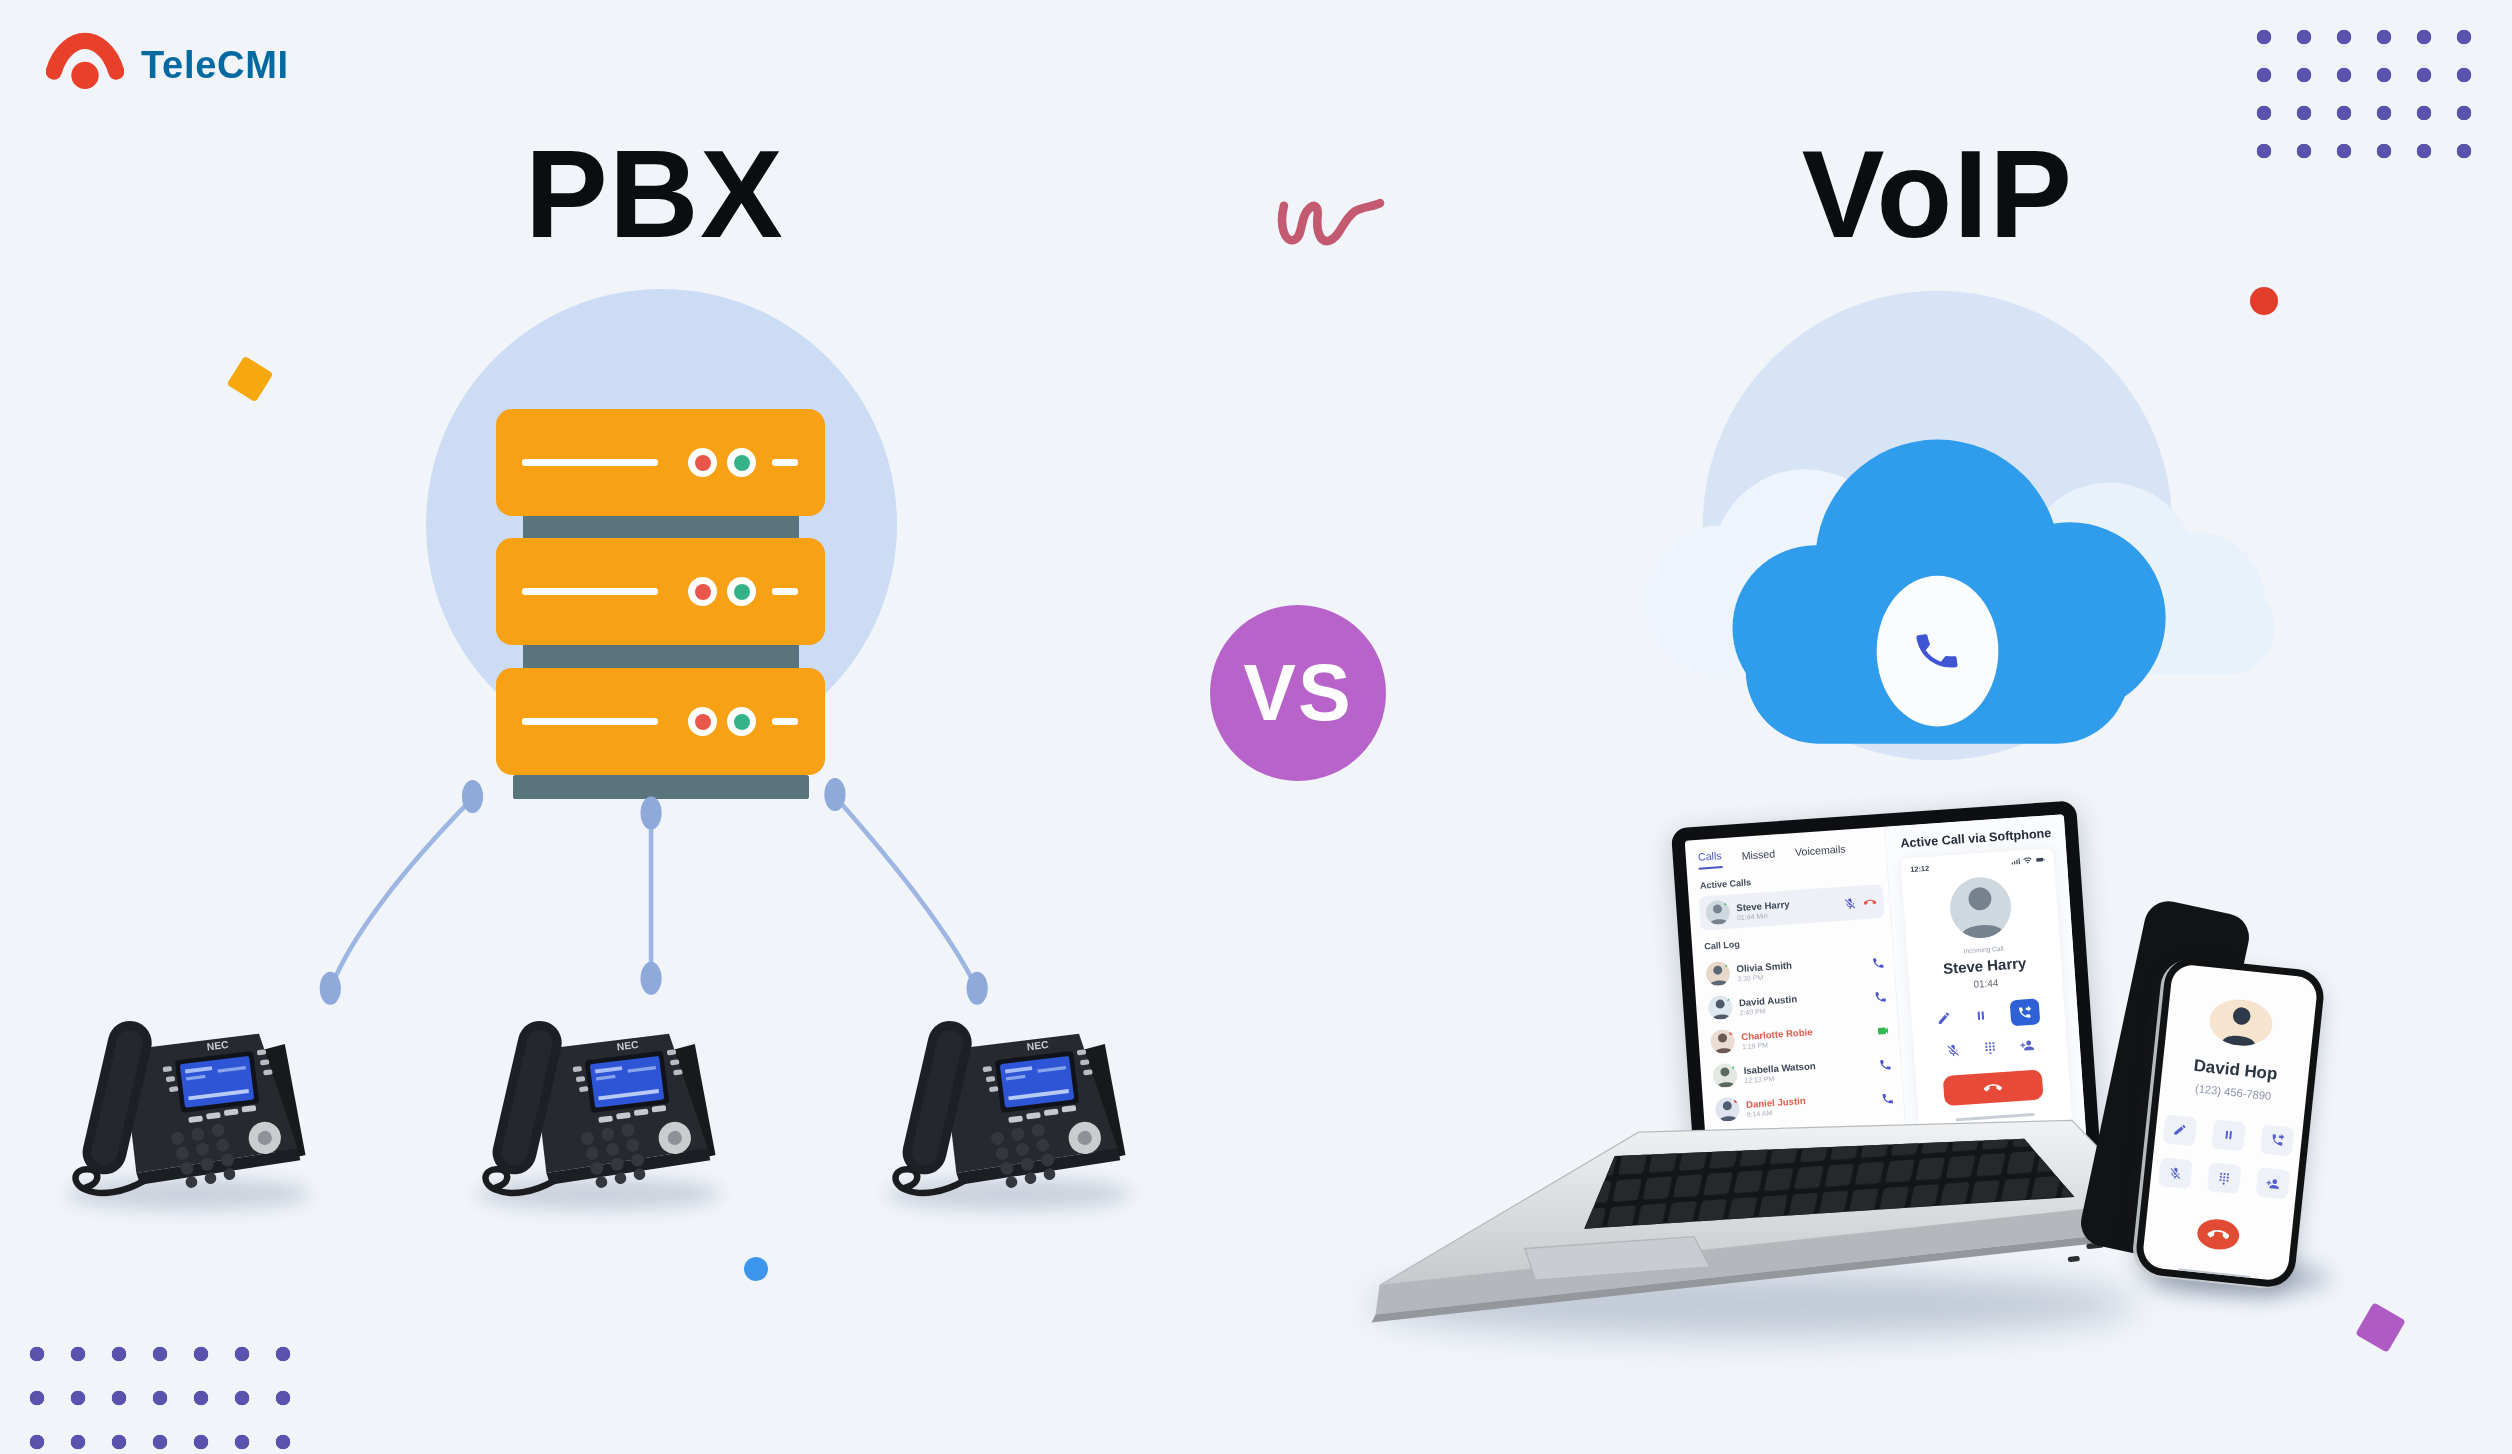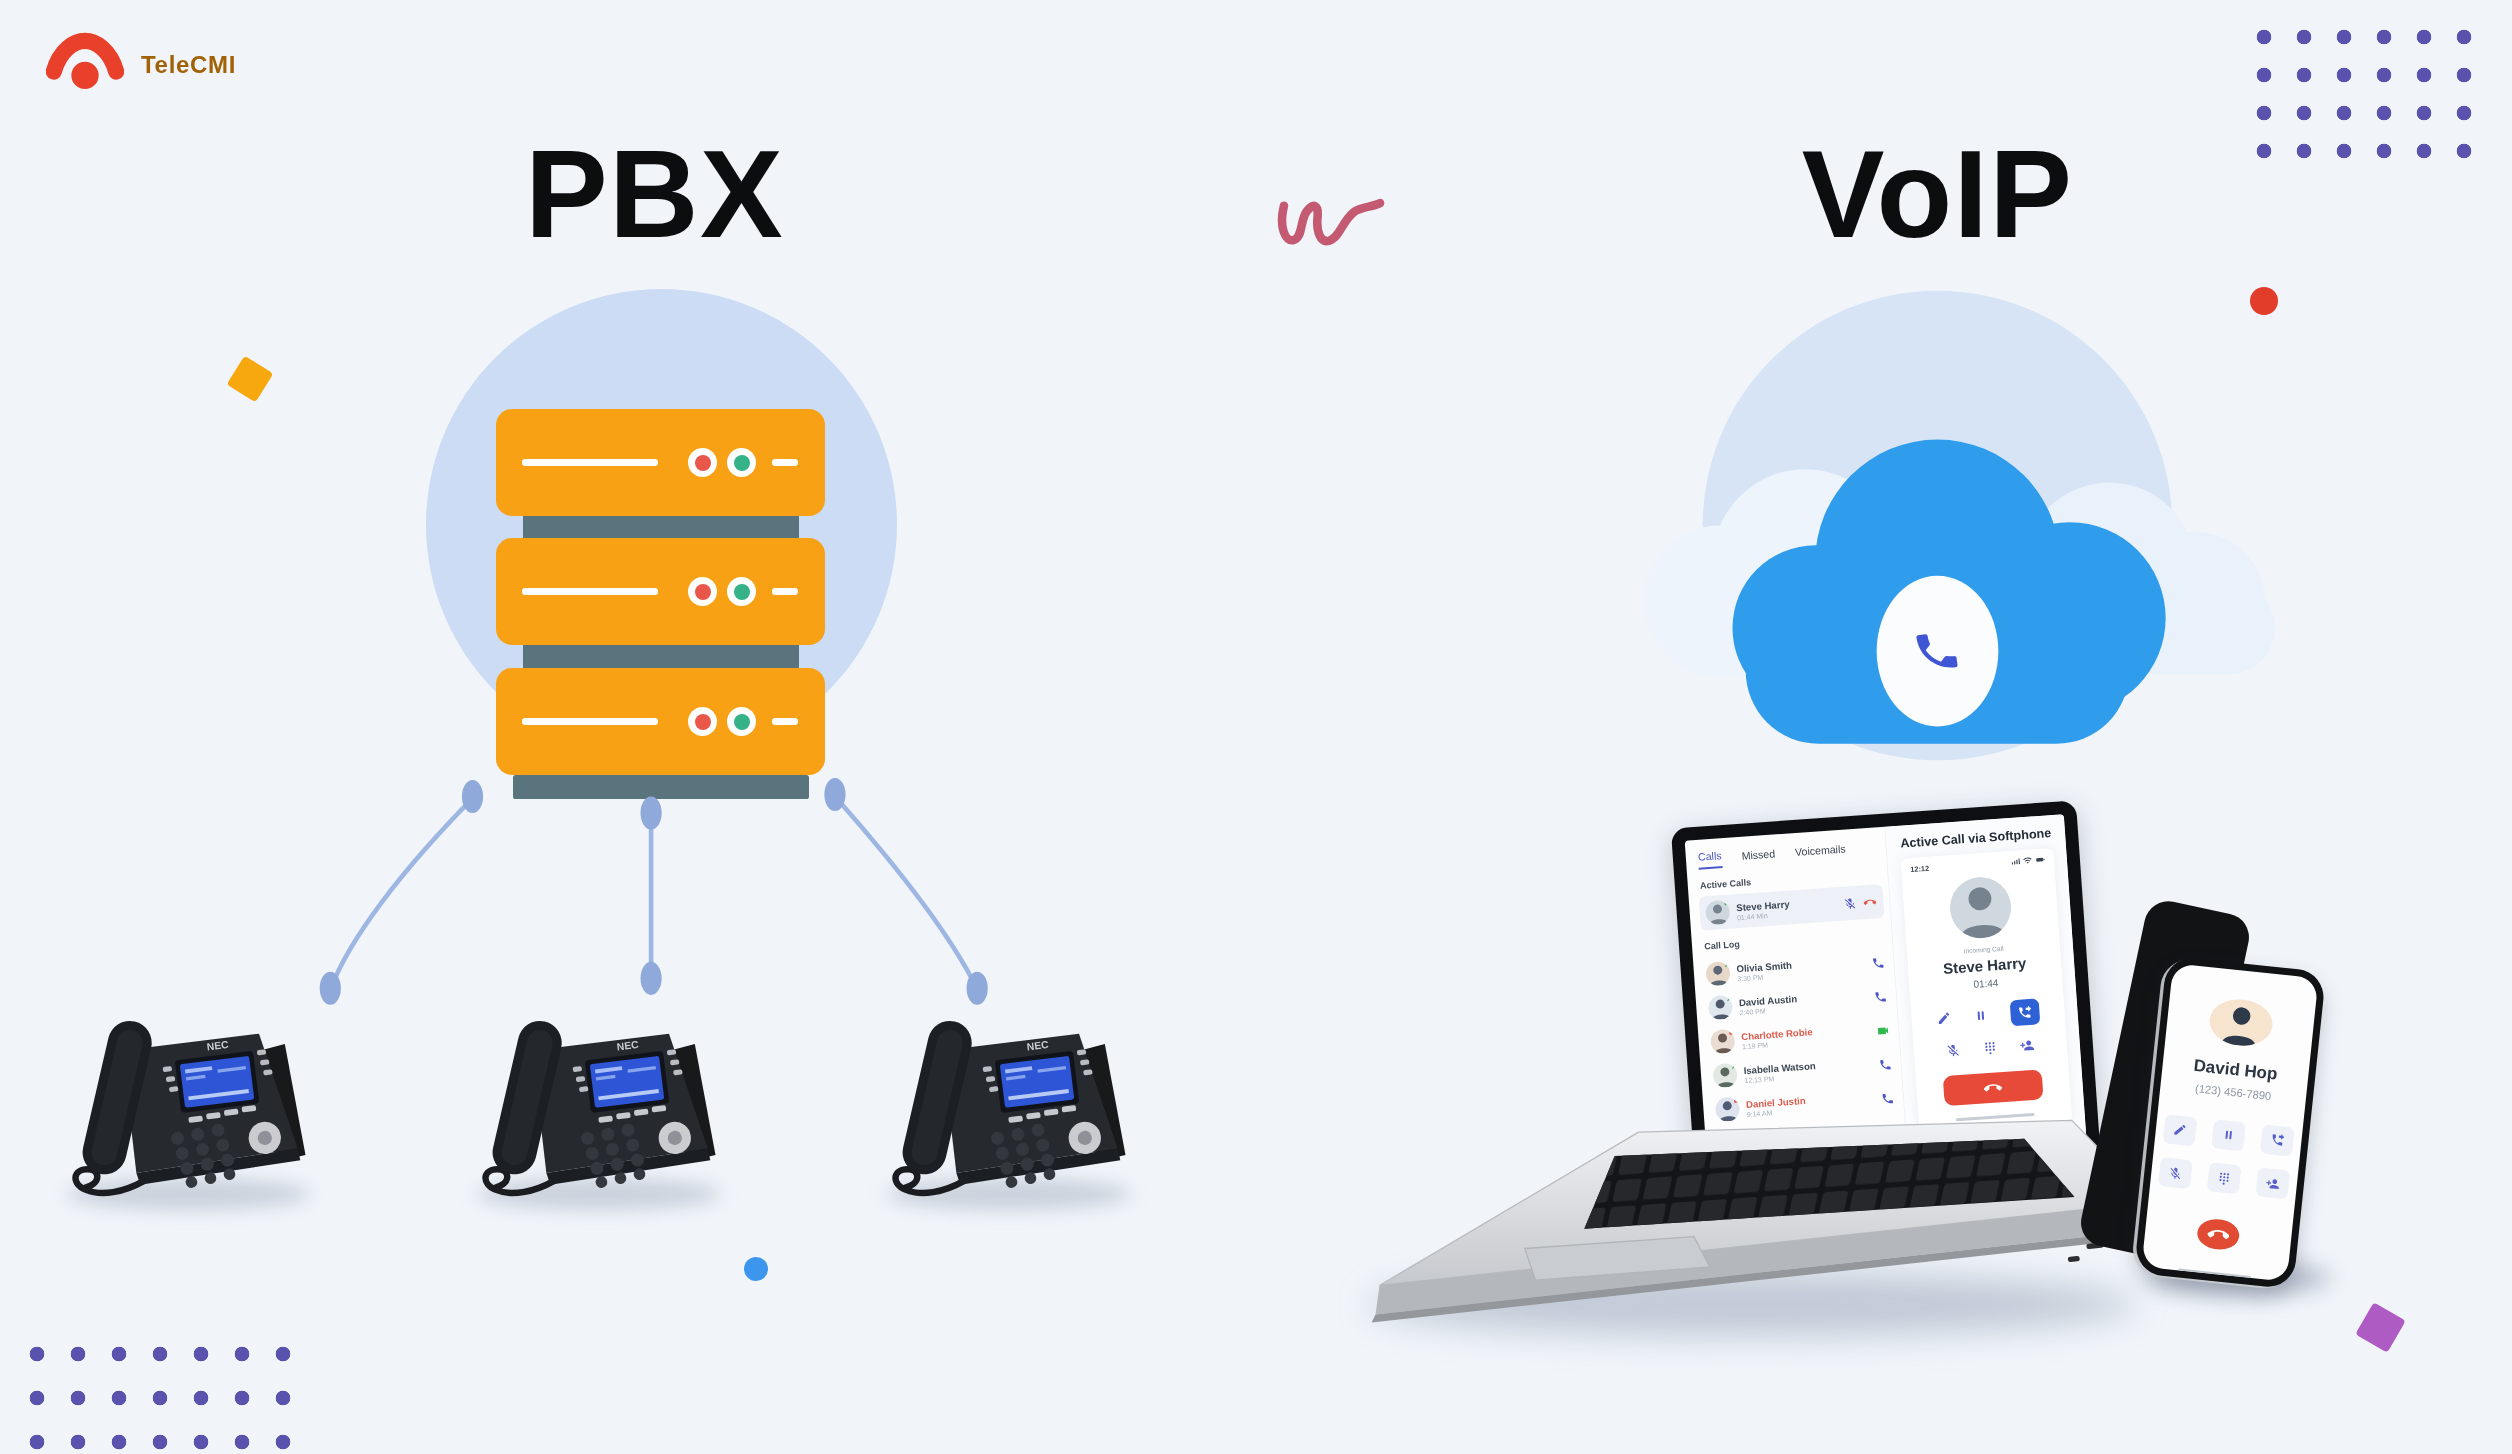--- a/index.html
+++ b/index.html
@@ -4,21 +4,21 @@
 <style>
   html,body{margin:0;padding:0;background:#e8edf4;}
   *{box-sizing:border-box;}
   .canvas{position:relative;width:2512px;height:1454px;background:#f1f5fa;overflow:hidden;
           font-family:"Liberation Sans",sans-serif;}
   .abs{position:absolute;}
 
   
   .logo{position:absolute;left:46px;top:32px;display:flex;align-items:center;gap:17px;}
   .logo svg{width:78px;height:66px;}
-  .logo-text{font-size:24px;font-weight:700;color:#a16207;letter-spacing:0.7px;}
+  .logo-text{font-size:38px;font-weight:700;color:#0369a1;letter-spacing:0.7px;}
 
   
   .big-title{position:absolute;top:132px;width:397px;text-align:center;font-size:124px;
              font-weight:700;color:#0c0d0e;letter-spacing:1.3px;line-height:1;}
   #pbx-title{left:456px;}
   #voip-title{left:1739px;}
 
   
   .dotgrid{position:absolute;background-image:radial-gradient(circle at 8px 8px,#5a53ad 7px,transparent 7.6px);}
   #dots-tr{left:2256px;top:29px;width:237px;height:152px;background-size:40px 38px;}
@@ -304,20 +304,23 @@
   <svg class="deskphone" style="left:46px;top:986px" viewBox="0 0 440 330">
       <use href="#sym-deskphone"></use>
     </svg>
   <svg class="deskphone" style="left:456px;top:986px" viewBox="0 0 440 330">
       <use href="#sym-deskphone"></use>
     </svg>
   <svg class="deskphone" style="left:866px;top:986px" viewBox="0 0 440 330">
       <use href="#sym-deskphone"></use>
     </svg>
 
+  <div class="abs" id="vs-badge">
+    <span>VS</span>
+  </div>
 
   <svg class="abs" id="cloud-wrap" viewBox="0 0 1060 730">
     <circle cx="530" cy="365" r="355" fill="#d7e4f6"></circle>
     <g fill="#eef4fc">
       <circle cx="200" cy="480" r="115"></circle>
         <circle cx="330" cy="420" r="140"></circle>
       <rect x="110" y="460" width="390" height="130" rx="65"></rect>
     </g>
     <g fill="#e9f1fb">
       <circle cx="790" cy="430" r="130"></circle>

